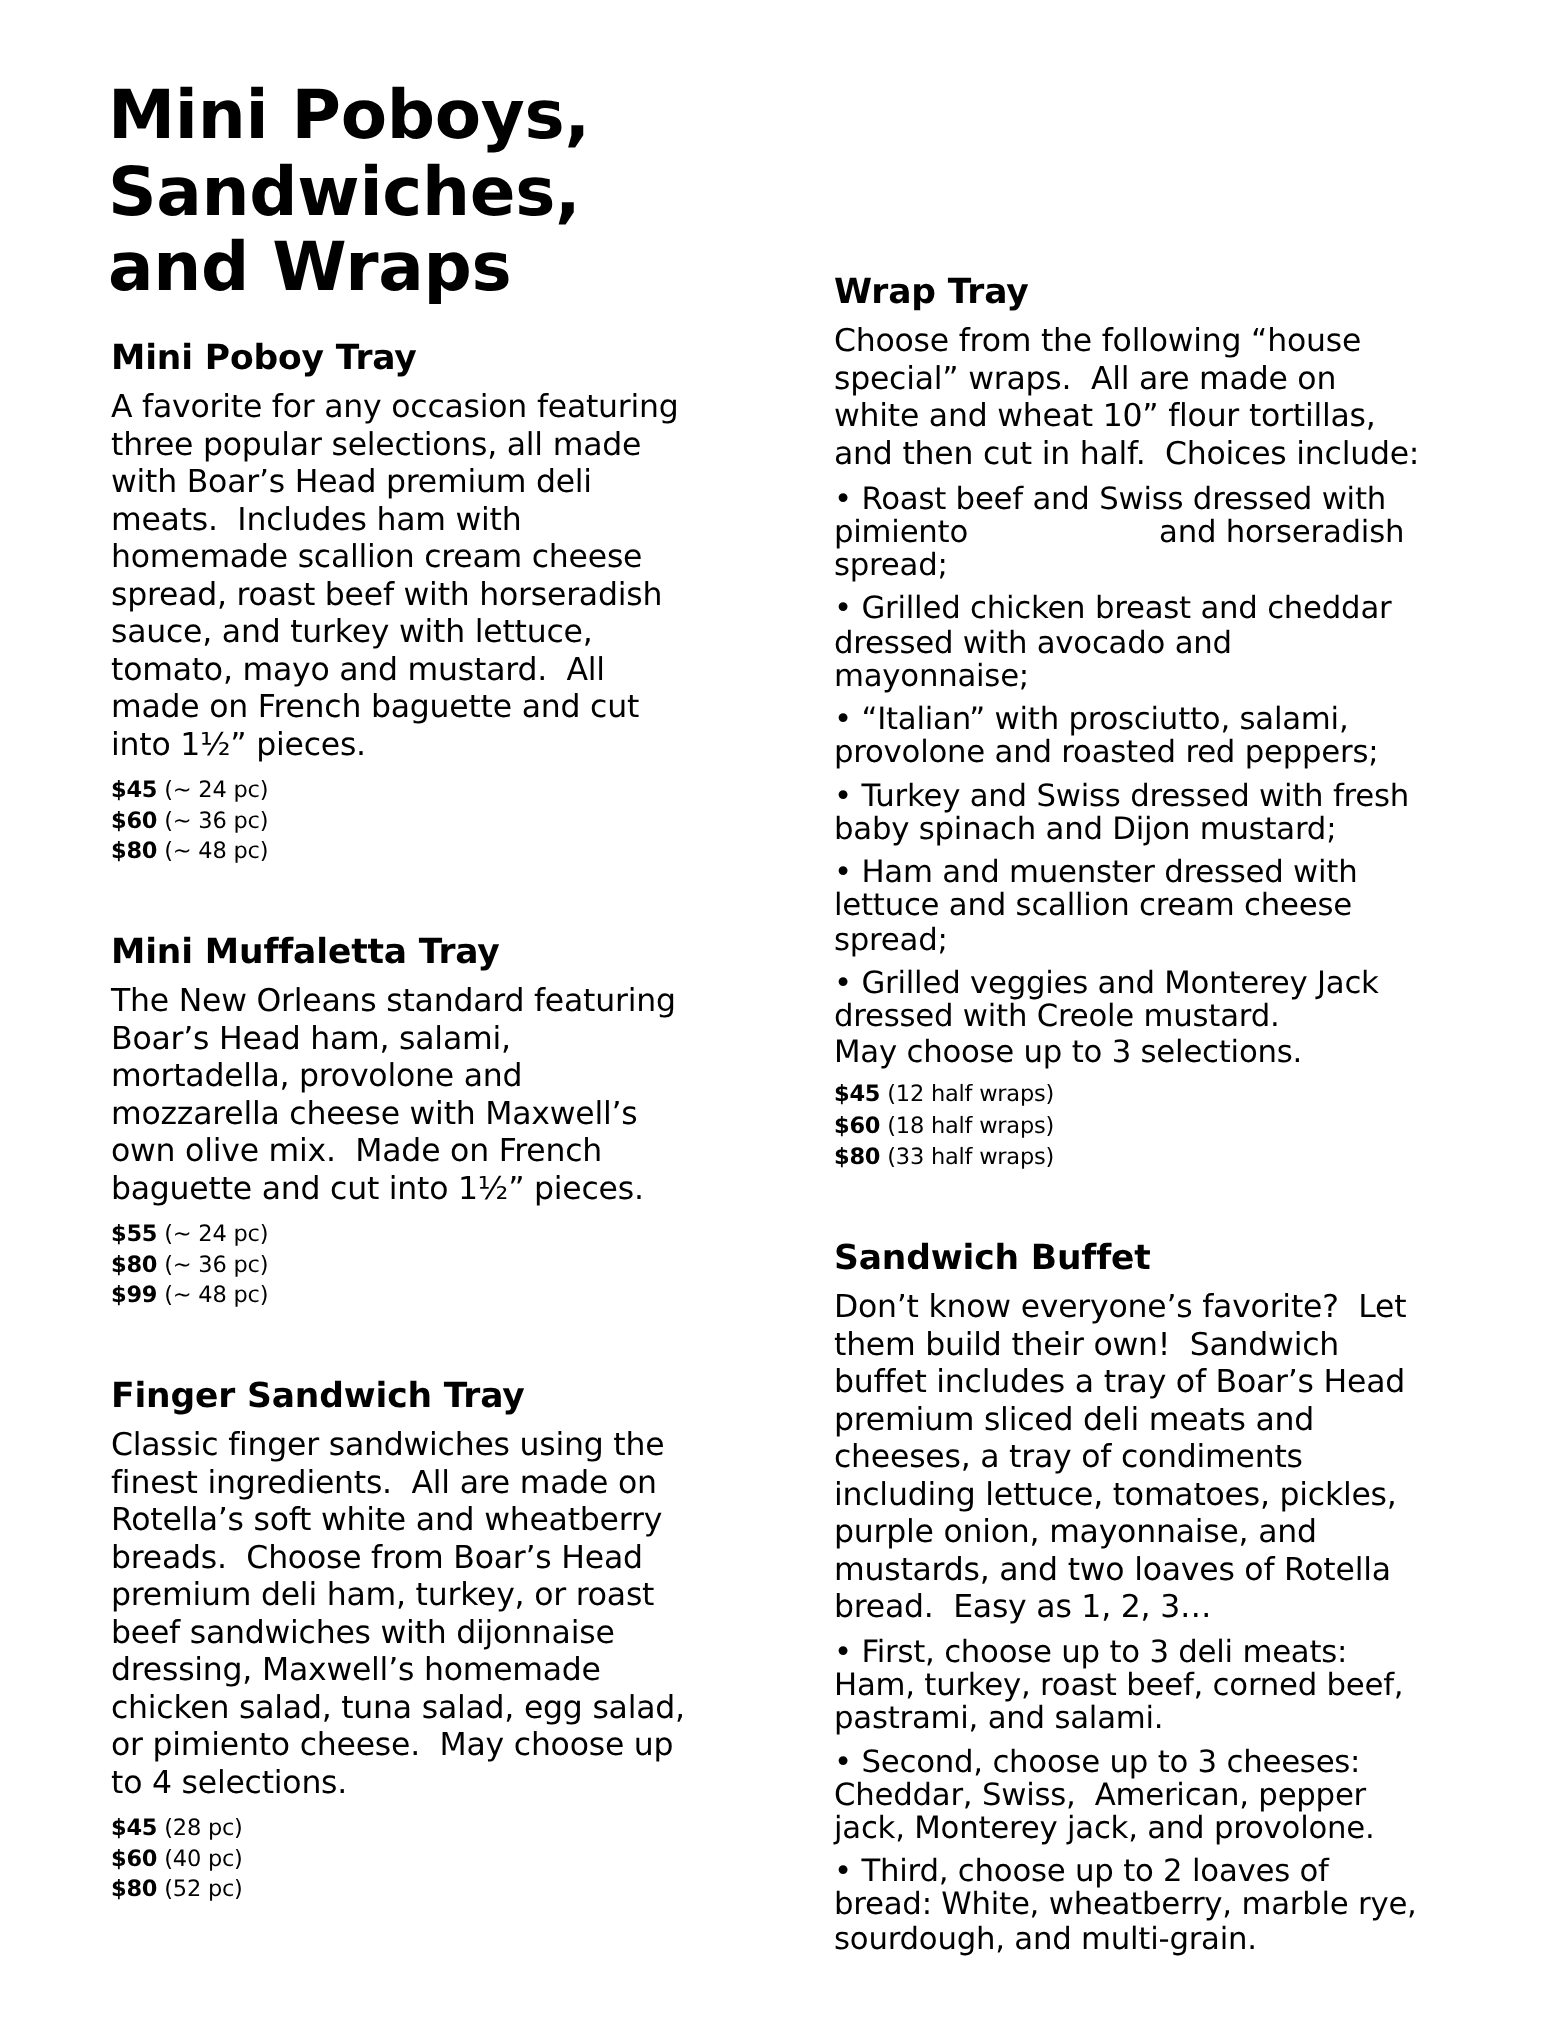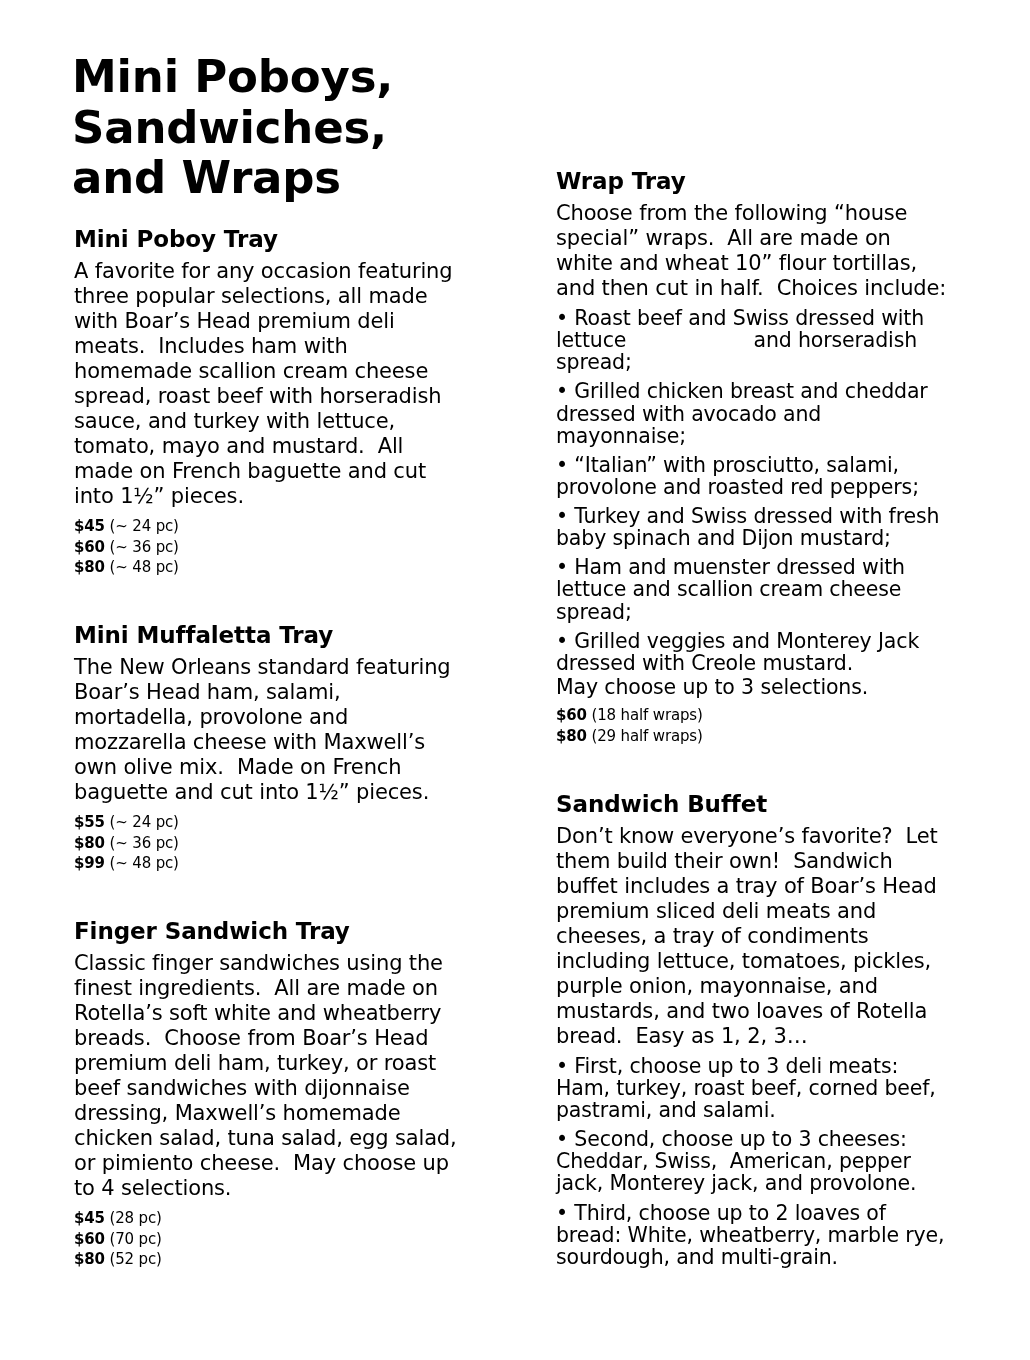--- a/index.html
+++ b/index.html
@@ -40,21 +40,21 @@
     position: absolute;
     box-sizing: border-box;
   }
   .col-left {
     left: 74px;
     top: 226px;
     width: 390px;
   }
   .col-right {
     left: 556px;
-    top: 168px;
+    top: 182px;
     width: 392px;
   }
 
   .section { margin: 0 0 0 0; }
   .section + .section { margin-top: 44px; }
 
   h2.sec-title {
     font-size: 23px;
     font-weight: bold;
     margin: 0 0 6px 0;
@@ -137,44 +137,45 @@
         <div class="price-row"><span class="amt">$80</span> <span class="qty">(~ 36 pc)</span></div>
         <div class="price-row"><span class="amt">$99</span> <span class="qty">(~ 48 pc)</span></div>
       </div>
     </div>
 
     <div class="section">
       <h2 class="sec-title">Finger Sandwich Tray</h2>
       <p class="desc">Classic finger sandwiches using the finest ingredients.  All are made on Rotella’s soft white and wheatberry breads.  Choose from Boar’s Head premium deli ham, turkey, or roast beef sandwiches with dijonnaise dressing, Maxwell’s homemade chicken salad, tuna salad, egg salad, or pimiento cheese.  May choose up to 4 selections.</p>
       <div class="prices">
         <div class="price-row"><span class="amt">$45</span> <span class="qty">(28 pc)</span></div>
-        <div class="price-row"><span class="amt">$60</span> <span class="qty">(70 pc)</span></div>
+        <div class="price-row"><span class="amt">$60</span> <span class="qty">(40 pc)</span></div>
         <div class="price-row"><span class="amt">$80</span> <span class="qty">(52 pc)</span></div>
       </div>
     </div>
 
   </div>
 
   <div class="col col-right">
 
     <div class="section">
       <h2 class="sec-title">Wrap Tray</h2>
       <p class="desc">Choose from the following “house special” wraps.  All are made on white and wheat 10” flour tortillas, and then cut in half.  Choices include:</p>
       <ul class="bullets">
-        <li>• Roast beef and Swiss dressed with lettuce                    and horseradish spread;</li>
+        <li>• Roast beef and Swiss dressed with pimiento                    and horseradish spread;</li>
         <li>• Grilled chicken breast and cheddar dressed with avocado and mayonnaise;</li>
         <li>• “Italian” with prosciutto, salami, provolone and roasted red peppers;</li>
         <li>• Turkey and Swiss dressed with fresh baby spinach and Dijon mustard;</li>
         <li>• Ham and muenster dressed with lettuce and scallion cream cheese spread;</li>
         <li>• Grilled veggies and Monterey Jack dressed with Creole mustard.</li>
       </ul>
       <p class="note">May choose up to 3 selections.</p>
       <div class="prices">
+        <div class="price-row"><span class="amt">$45</span> <span class="qty">(12 half wraps)</span></div>
         <div class="price-row"><span class="amt">$60</span> <span class="qty">(18 half wraps)</span></div>
-        <div class="price-row"><span class="amt">$80</span> <span class="qty">(29 half wraps)</span></div>
+        <div class="price-row"><span class="amt">$80</span> <span class="qty">(33 half wraps)</span></div>
       </div>
     </div>
 
     <div class="section">
       <h2 class="sec-title">Sandwich Buffet</h2>
       <p class="desc">Don’t know everyone’s favorite?  Let them build their own!  Sandwich buffet includes a tray of Boar’s Head premium sliced deli meats and cheeses, a tray of condiments including lettuce, tomatoes, pickles, purple onion, mayonnaise, and mustards, and two loaves of Rotella bread.  Easy as 1, 2, 3…</p>
       <ul class="bullets">
         <li>• First, choose up to 3 deli meats: Ham, turkey, roast beef, corned beef, pastrami, and salami.</li>
         <li>• Second, choose up to 3 cheeses: Cheddar, Swiss,  American, pepper jack, Monterey jack, and provolone.</li>
         <li>• Third, choose up to 2 loaves of bread: White, wheatberry, marble rye, sourdough, and multi-grain.</li>

